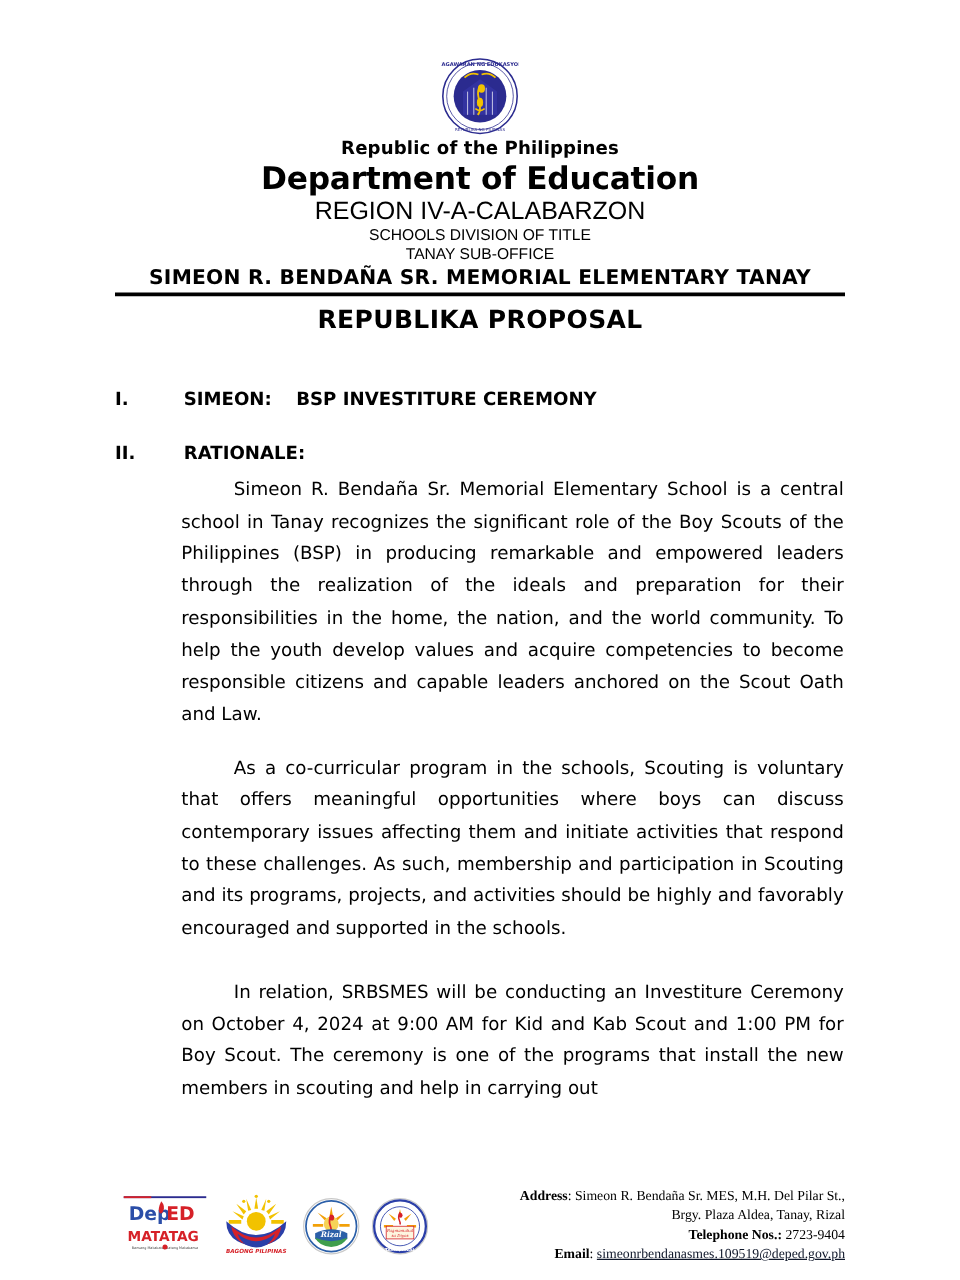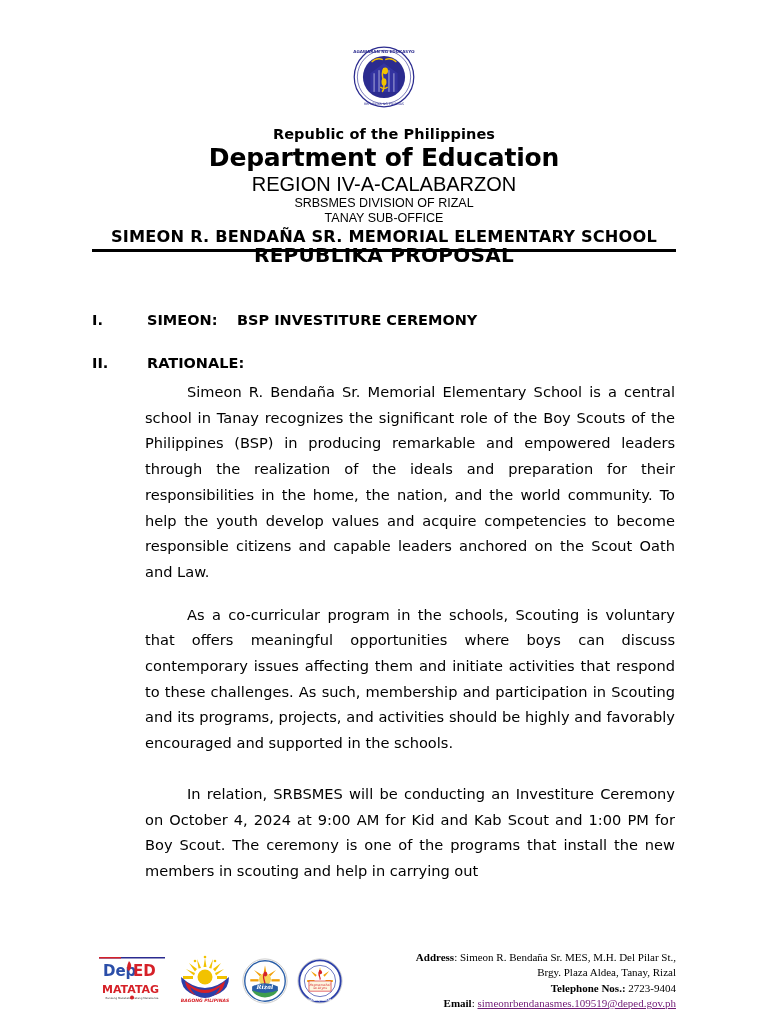--- a/index.html
+++ b/index.html
@@ -36,21 +36,21 @@
     align-items: center;
     justify-content: center;
   }
   .deped-seal { display: block; }
 
   .lh-republic {
     font-family: "DejaVu Sans", sans-serif;
     font-weight: bold;
     font-size: 14.5px;
     letter-spacing: .1px;
-    margin-top: 16px;
+    margin-top: 1px;
     line-height: 1.15;
   }
   .lh-deped {
     font-family: "DejaVu Sans", sans-serif;
     font-weight: bold;
     font-size: 25px;
     line-height: 1.12;
     margin-top: 1px;
     letter-spacing: -.2px;
   }
@@ -164,21 +164,21 @@
     top: 4px;
     width: 320px;
     text-align: right;
     font-family: "Liberation Serif", serif;
     font-size: 11px;
     line-height: 15.4px;
     color: #000;
   }
   .footer-contact b { font-weight: bold; }
   .email-link {
-    color: #701a75;
+    color: #0f172a;
     text-decoration: underline;
   }
 </style>
 </head>
 <body>
 
 <div class="page">
 
   <div class="letterhead">
 
@@ -205,23 +205,23 @@
         </g>
         <g fill="#2b2b8f" font-size="5.2" font-family="DejaVu Sans, sans-serif">
           <text x="50" y="95" text-anchor="middle">REPUBLIKA NG PILIPINAS</text>
         </g>
       </svg>
     </div>
 
     <div class="lh-republic">Republic of the Philippines</div>
     <div class="lh-deped">Department of Education</div>
     <div class="lh-region">REGION IV-A-CALABARZON</div>
-    <div class="lh-division">SRBSMES DIVISION OF RIZAL</div>
+    <div class="lh-division">SCHOOLS DIVISION OF TITLE</div>
     <div class="lh-suboffice">TANAY SUB-OFFICE</div>
-    <div class="lh-school">SIMEON R. BENDAÑA SR. MEMORIAL ELEMENTARY SCHOOL</div>
+    <div class="lh-school">SIMEON R. BENDAÑA SR. MEMORIAL ELEMENTARY TANAY</div>
     <hr class="header-rule">
   </div>
 
   <div class="doc-title">REPUBLIKA PROPOSAL</div>
 
   <div class="section-line sec-title-row">
     <span class="sec-numeral">I.</span><span class="sec-label sec-label-title">SIMEON:</span><span class="sec-value">BSP INVESTITURE CEREMONY</span>
   </div>
 
   <div class="section-line sec-rationale-row">

